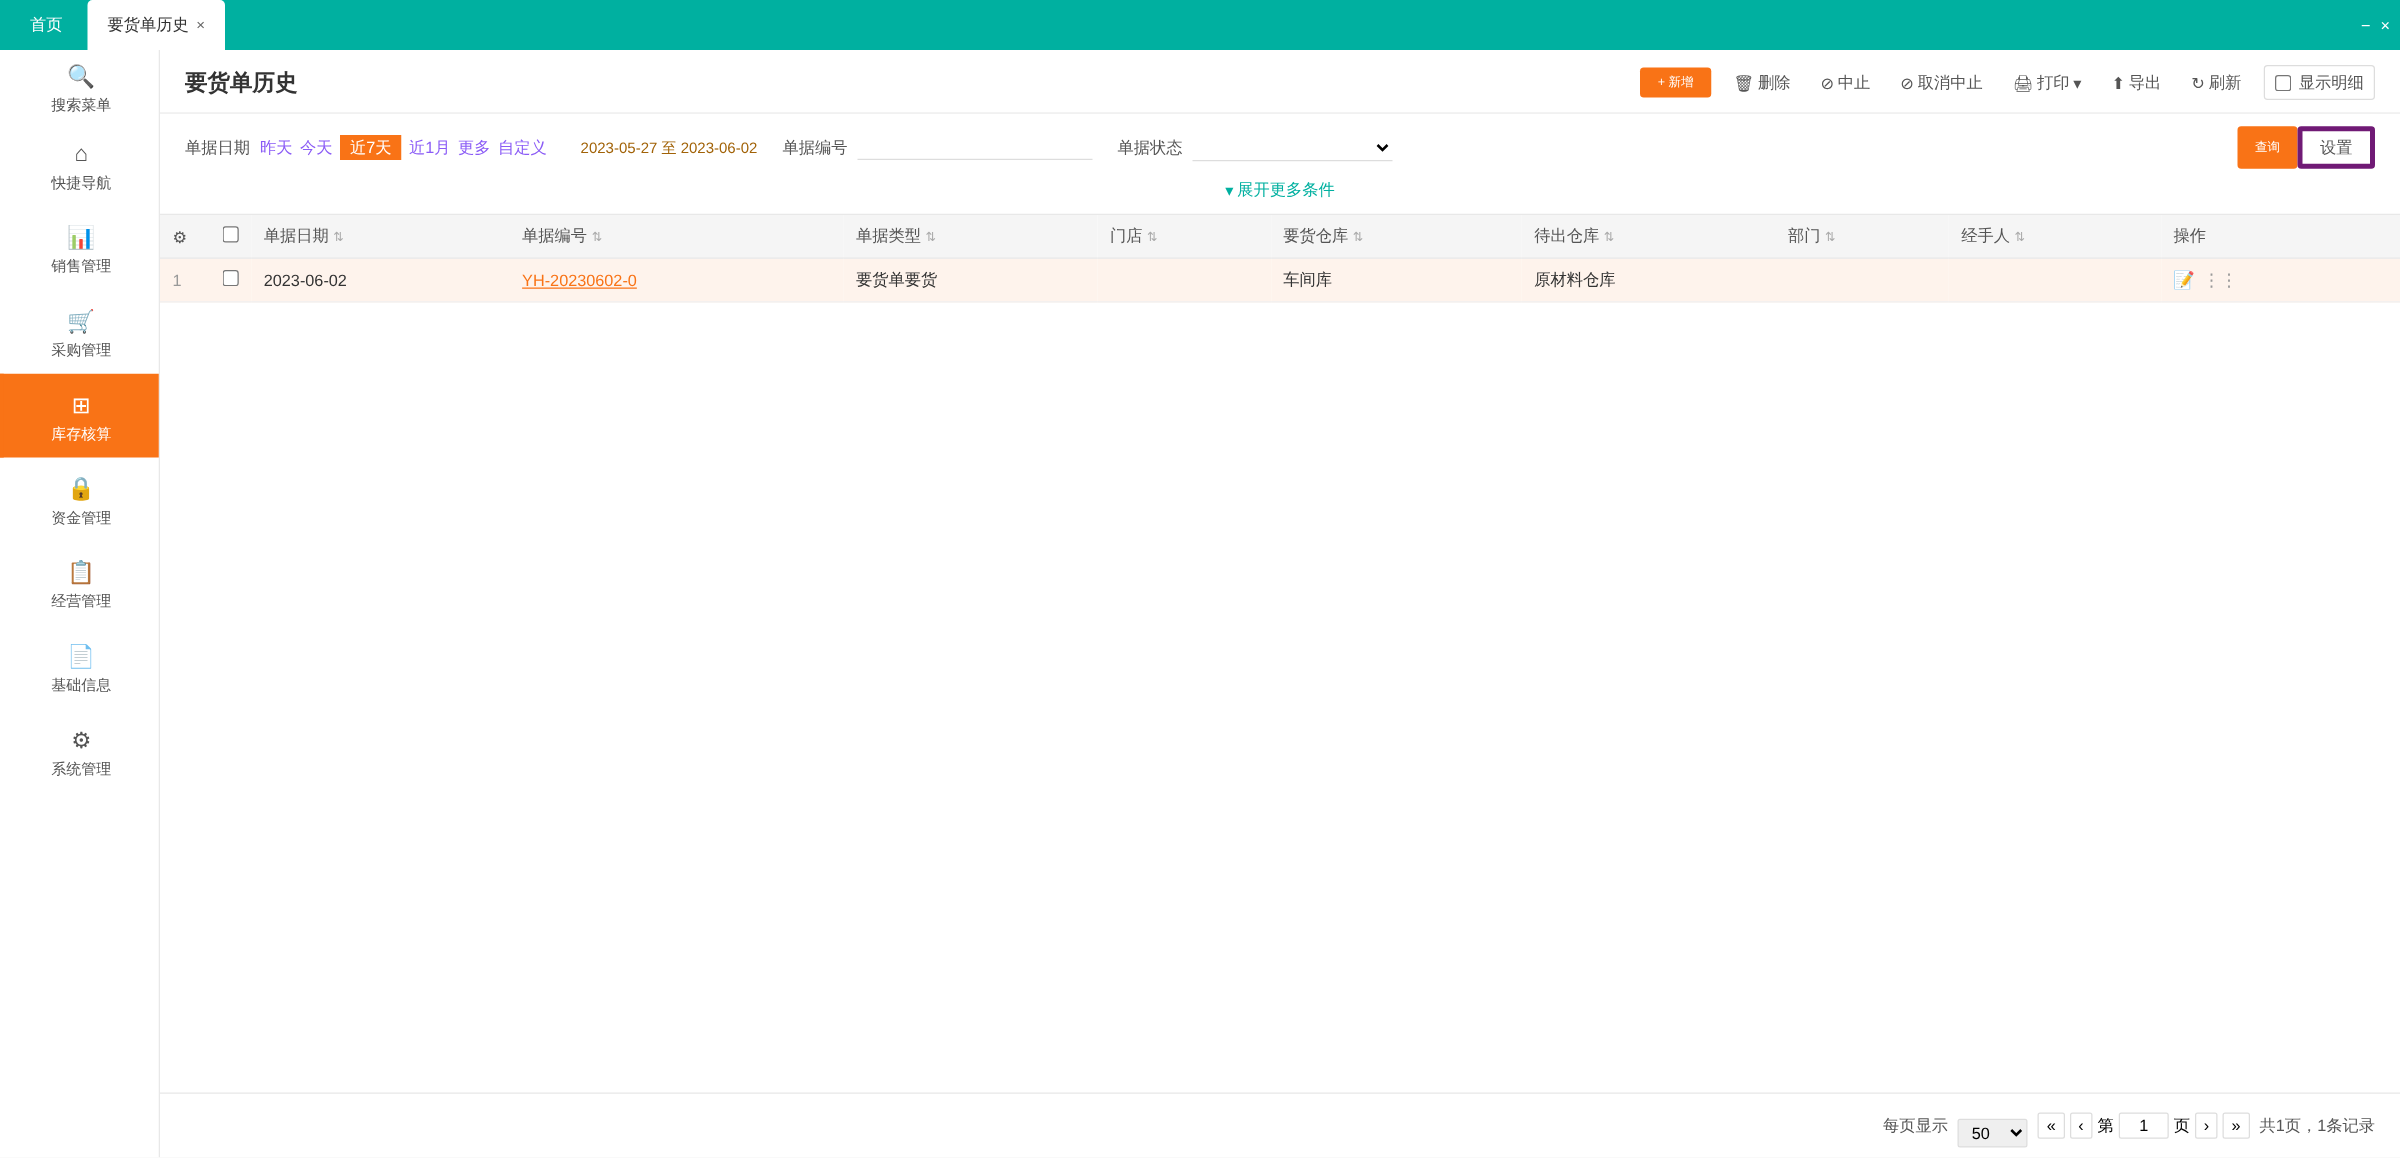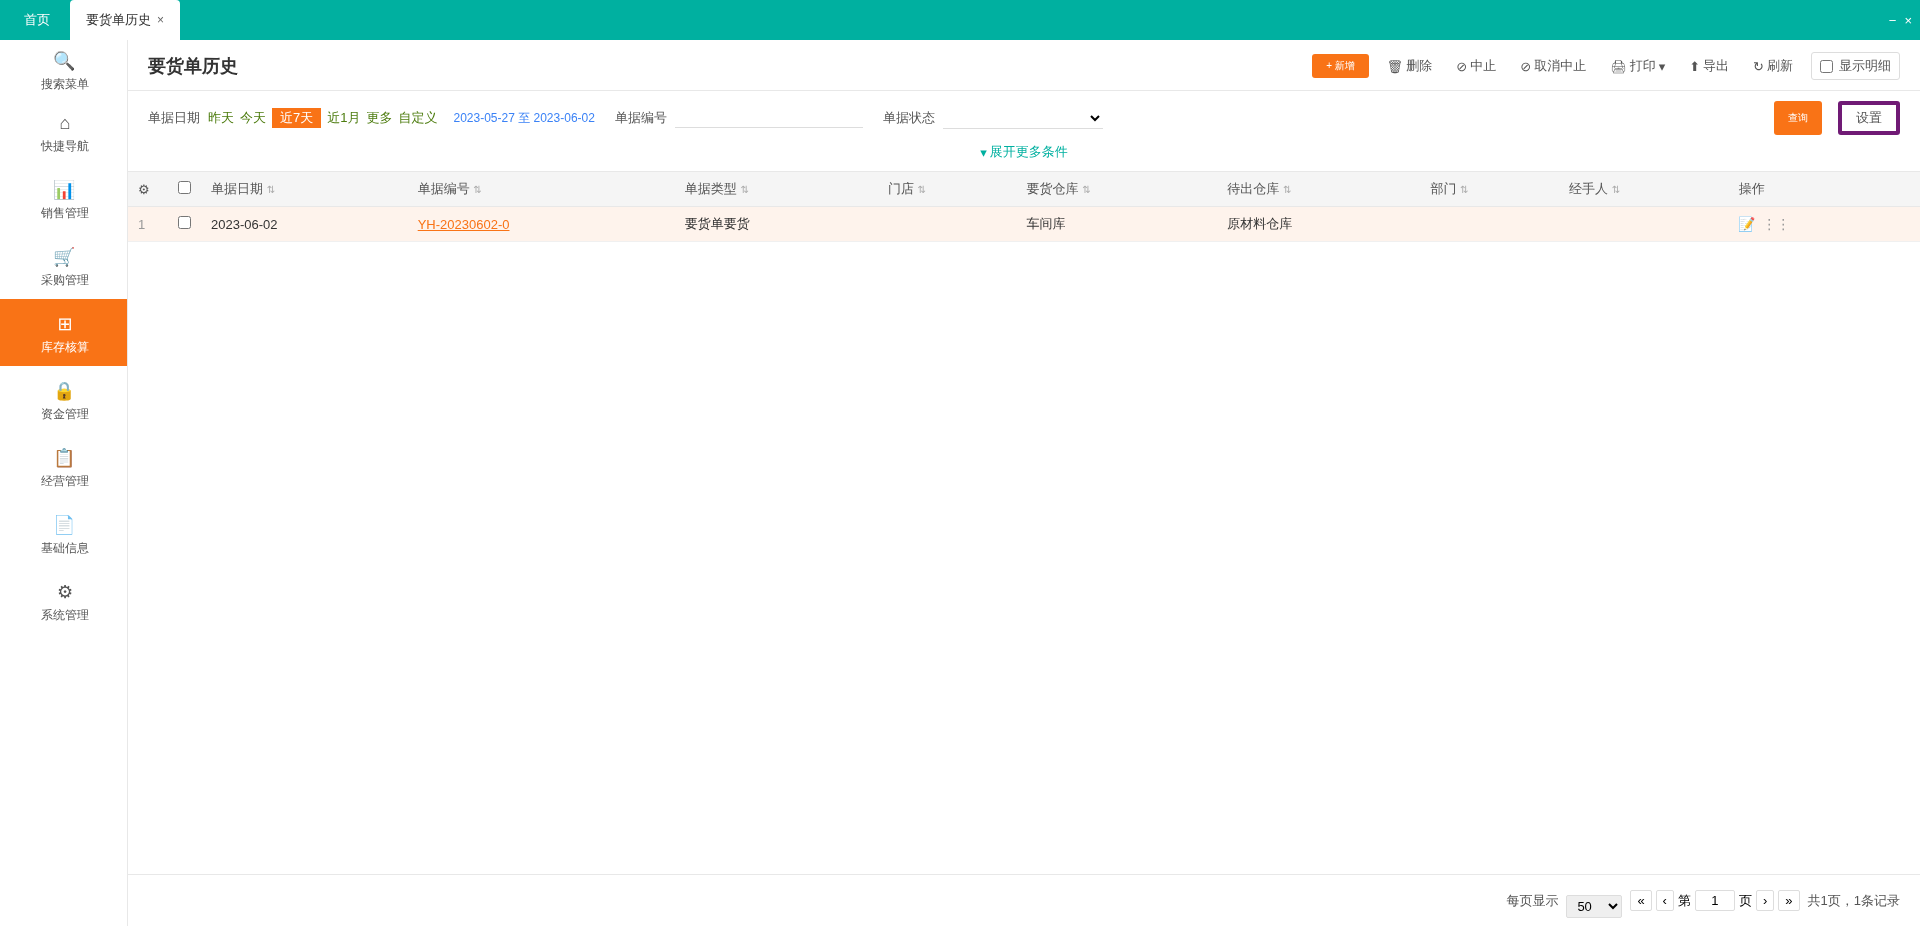--- a/index.html
+++ b/index.html
@@ -33,23 +33,23 @@
     .toolbar { display: flex; align-items: center; gap: 12px; }
     .toolbar-btn { display: flex; align-items: center; gap: 3px; font-size: 13px; color: #555; cursor: pointer; padding: 4px 6px; }
     .toolbar-btn-primary { background: #f97316; color: #fff; border: none; border-radius: 3px; padding: 5px 14px; cursor: pointer; font-size: 10px; }
     .toolbar-btn-secondary { background: #fff; color: #555; border: 4px solid #701a75; border-radius: 3px; padding: 4px 14px; cursor: pointer; font-size: 13px; }
 
     
     .filter-area { background: #fff; padding: 10px 20px; border-bottom: 1px solid #e8e8e8; flex-shrink: 0; }
     .filter-item { display: flex; align-items: center; gap: 8px; }
     .filter-label { color: #555; font-size: 13px; white-space: nowrap; }
     .date-shortcuts { display: flex; gap: 6px; align-items: center; }
-    .date-shortcut { color: #4d7c0f; cursor: pointer; font-size: 13px; }
+    .date-shortcut { color: #8b5cf6; cursor: pointer; font-size: 13px; }
     .date-shortcut.active { background: #f97316; color: #fff; border-radius: 0; padding: 1px 8px; }
-    .date-range { color: #3b82f6; font-size: 12px; margin-left: 8px; }
+    .date-range { color: #a16207; font-size: 12px; margin-left: 19px; }
     .filter-input { border: none; border-bottom: 1px solid #ddd; outline: none; padding: 2px 6px; font-size: 13px; min-width: 160px; background: transparent; }
     .filter-select { border: none; border-bottom: 1px solid #ddd; outline: none; padding: 2px 6px; font-size: 13px; min-width: 160px; background: transparent; }
     .expand-btn { color: #00b0a0; cursor: pointer; font-size: 13px; display: flex; align-items: center; gap: 3px; }
     table { width: 100%; border-collapse: collapse; font-size: 13px; }
     thead tr { background: #f5f5f5; }
     thead th { padding: 8px 10px; text-align: left; color: #555; font-weight: normal; border-bottom: 1px solid #e8e8e8; white-space: nowrap; }
     thead th .sort-icon { color: #aaa; font-size: 10px; }
     tbody tr { background: #fff; }
     tbody tr.highlighted { background: #fef3ec; }
     tbody td { padding: 8px 10px; border-bottom: 1px solid #f0f0f0; color: #333; }
@@ -67,21 +67,21 @@
     .pagination-bar { background: #fff; border-top: 1px solid #e8e8e8; padding: 8px 20px; display: flex; align-items: center; justify-content: flex-end; gap: 8px; flex-shrink: 0; }
     .pagination-bar .page-size-label { color: #555; font-size: 13px; }
     .page-size-select { border: 1px solid #ddd; padding: 2px 6px; font-size: 13px; border-radius: 2px; margin-top: 12px; }
     .page-nav { display: flex; align-items: center; gap: 4px; }
     .page-nav-btn { border: 1px solid #ddd; background: #fff; padding: 2px 6px; cursor: pointer; font-size: 13px; border-radius: 2px; }
     .page-input { border: 1px solid #ddd; width: 40px; text-align: center; padding: 2px 4px; font-size: 13px; border-radius: 2px; }
     .page-info { color: #555; font-size: 13px; }
 
     .display-detail-btn { display: flex; align-items: center; gap: 3px; border: 1px solid #ddd; background: #fff; padding: 4px 8px; cursor: pointer; font-size: 13px; border-radius: 3px; color: #555; }
     .filter-main-row { display: flex; align-items: center; gap: 20px; }
-    .filter-right-btns { margin-left: auto; display: flex; gap: 16px; border-radius: 12px; }
+    .filter-right-btns { margin-left: auto; display: flex; gap: 0; border-radius: 12px; }
 
     .content-inner { background: #fff; margin: 10px; flex: 1; display: flex; flex-direction: column; overflow: hidden; }
     .content-scroll { flex: 1; overflow-y: auto; }
   </style>
 </head>
 <body>
 
 <div class="top-bar">
   <div class="top-bar-tab">
     <div class="tab-home">首页</div>

